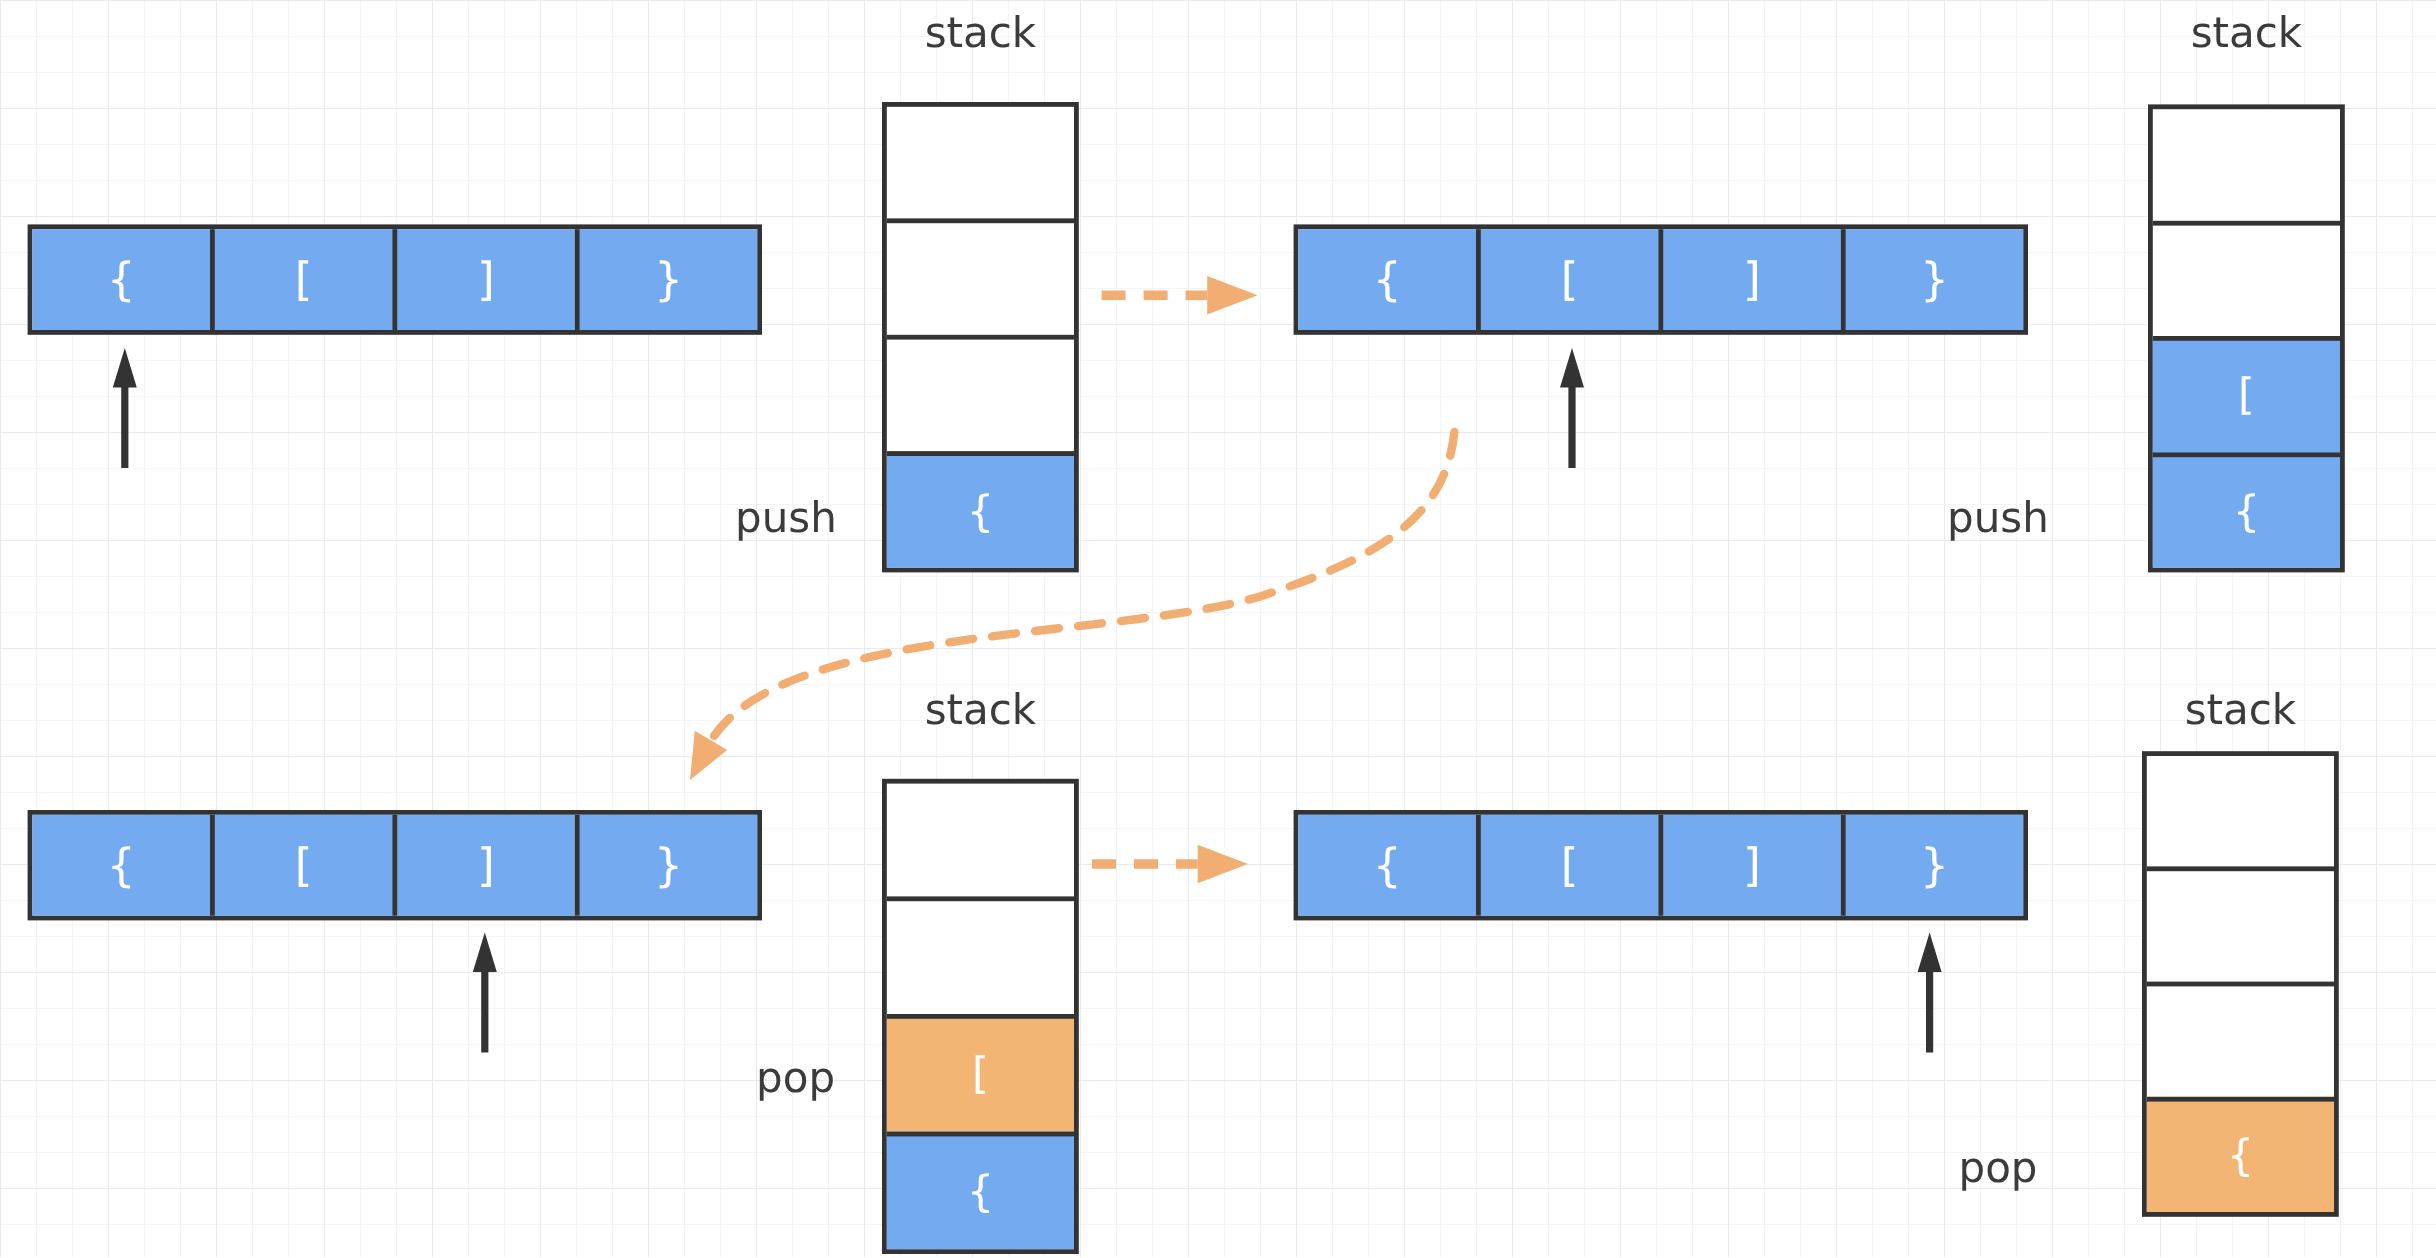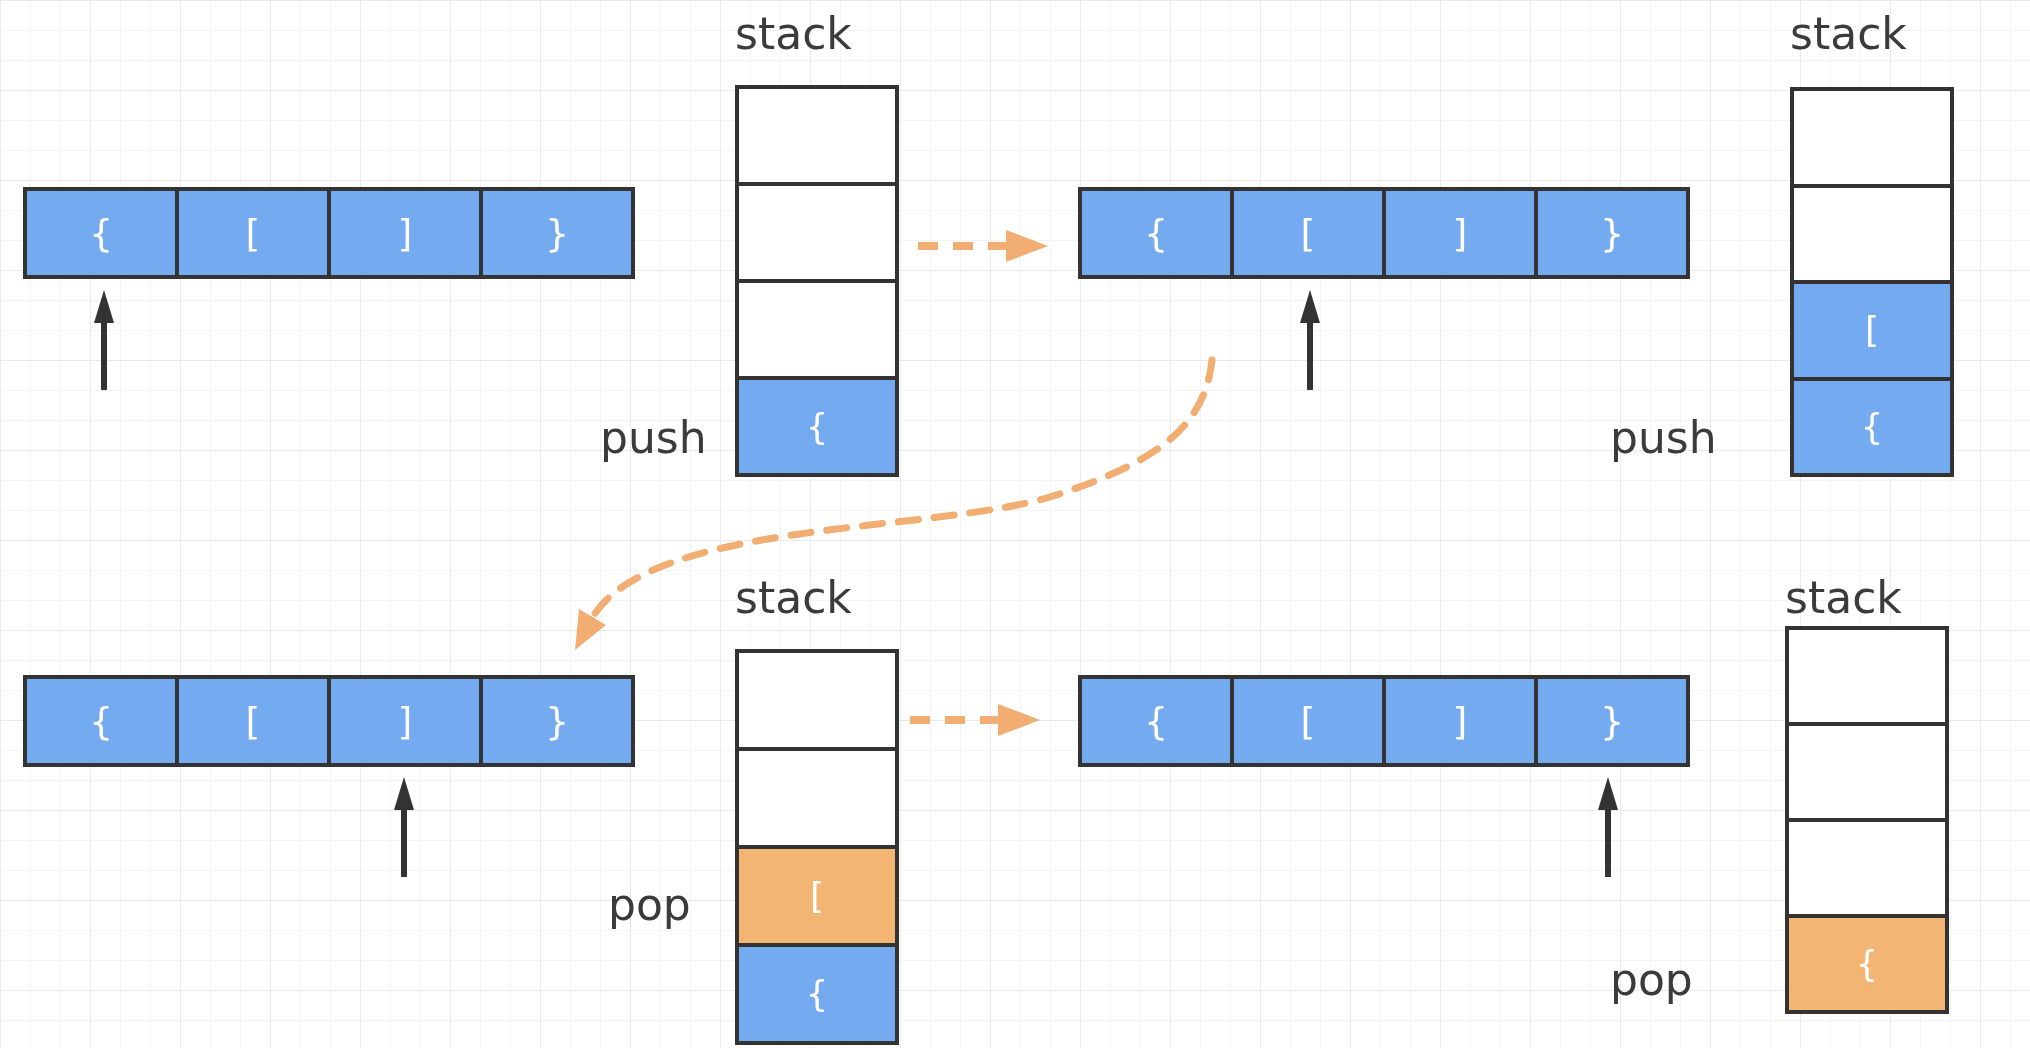--- a/index.html
+++ b/index.html
@@ -44,21 +44,22 @@
     flex:1;
     display:flex;align-items:center;justify-content:center;
     color:#ffffff;
     font-size:36px;
     line-height:1;
   }
   .stack .cell + .cell{border-top:4px solid #333333;}
   .label{
     position:absolute;
     color:#3b3b3b;
-    font-size:44px;
+    font-size:35px;
+    text-align:center;
     white-space:nowrap;
   }
   svg.overlay{
     position:absolute;left:0;top:0;
     pointer-events:none;
   }
 </style>
 </head>
 <body>
 

